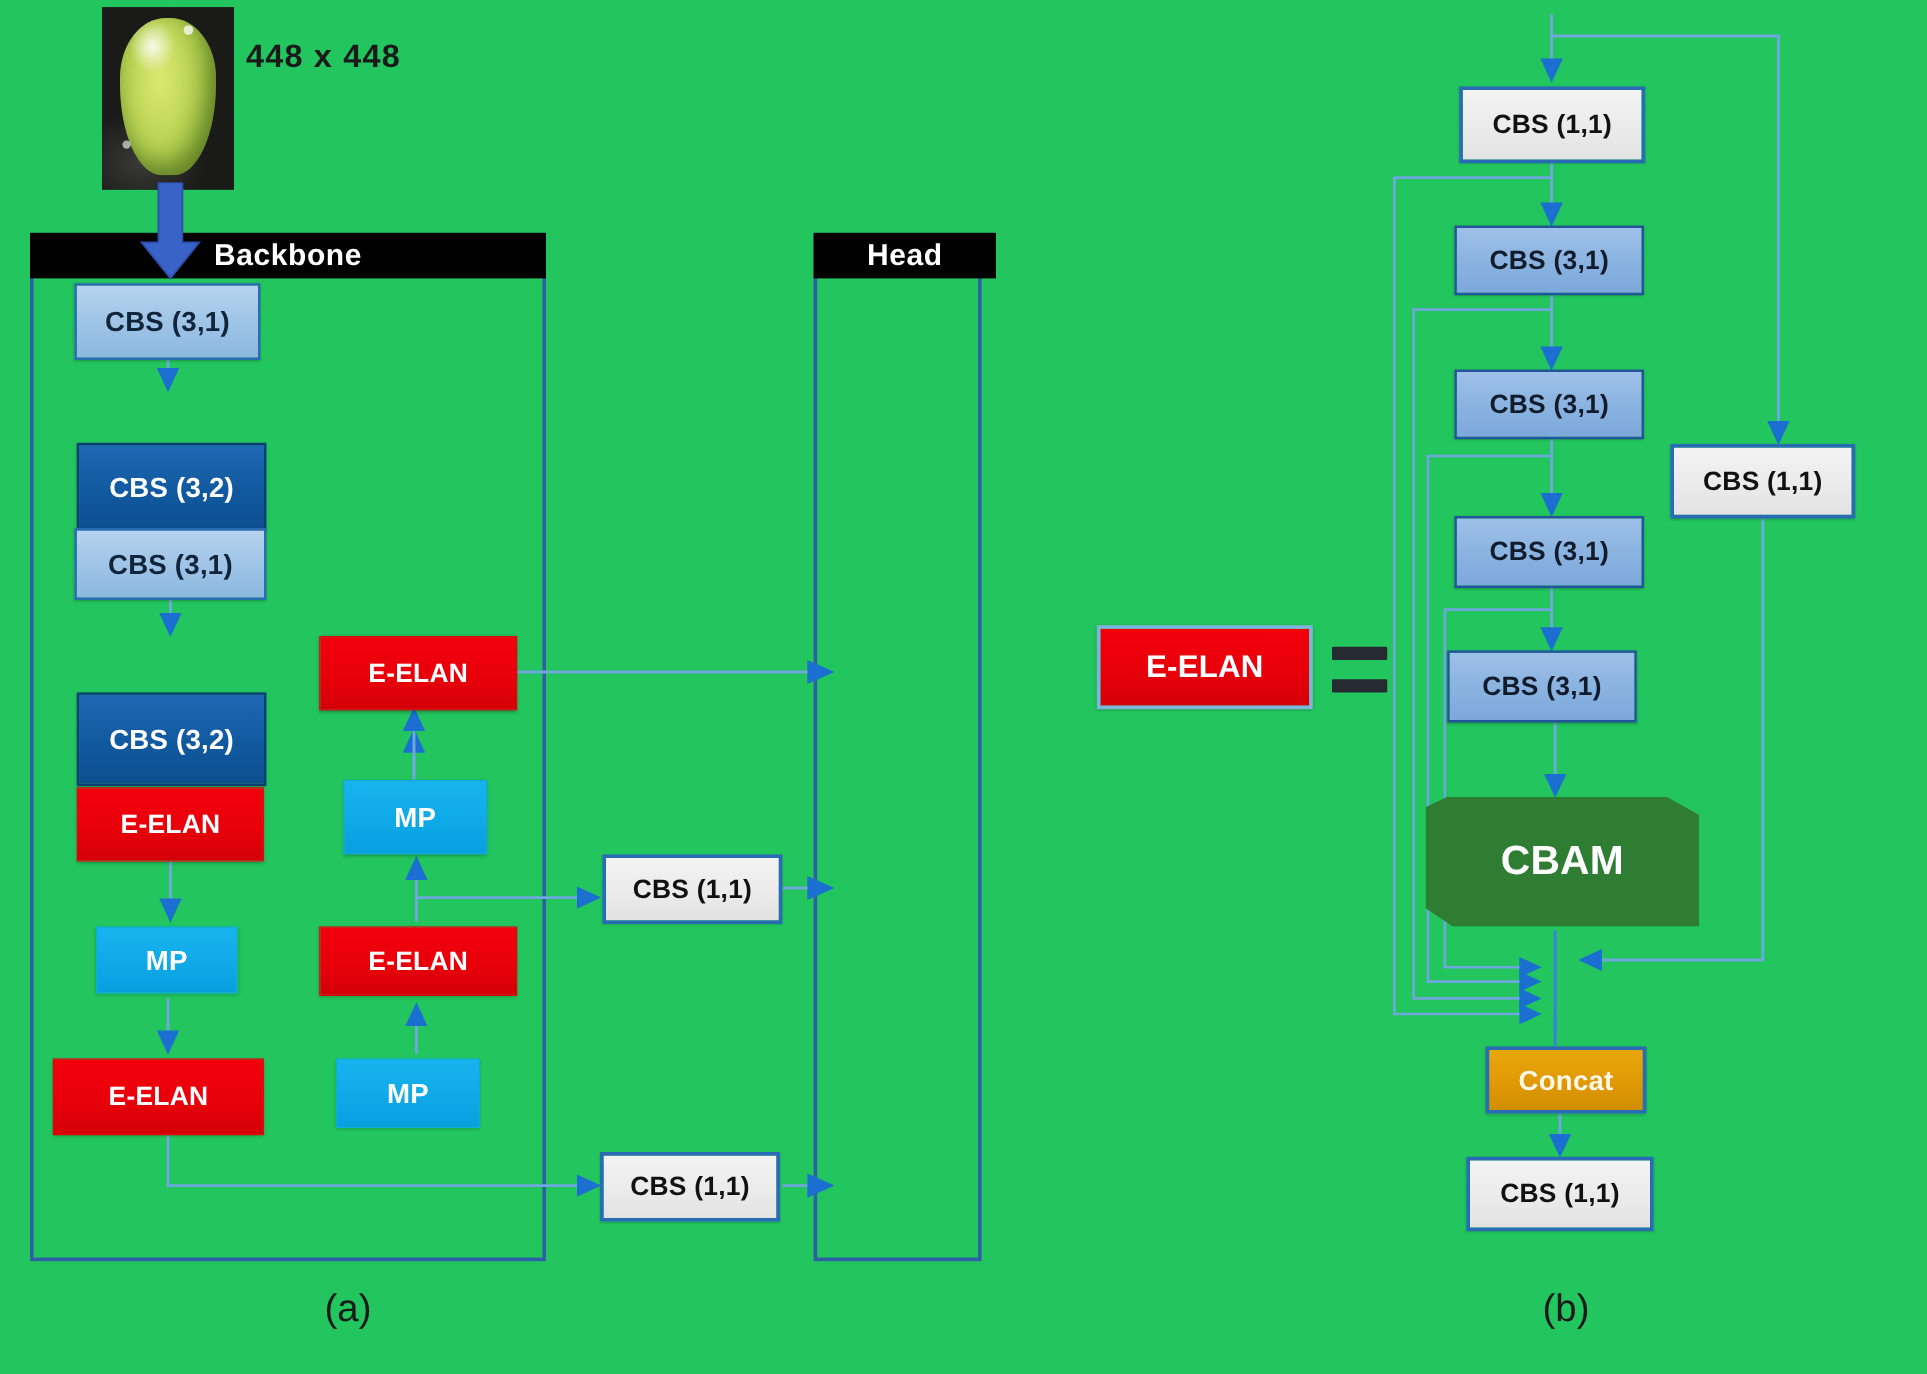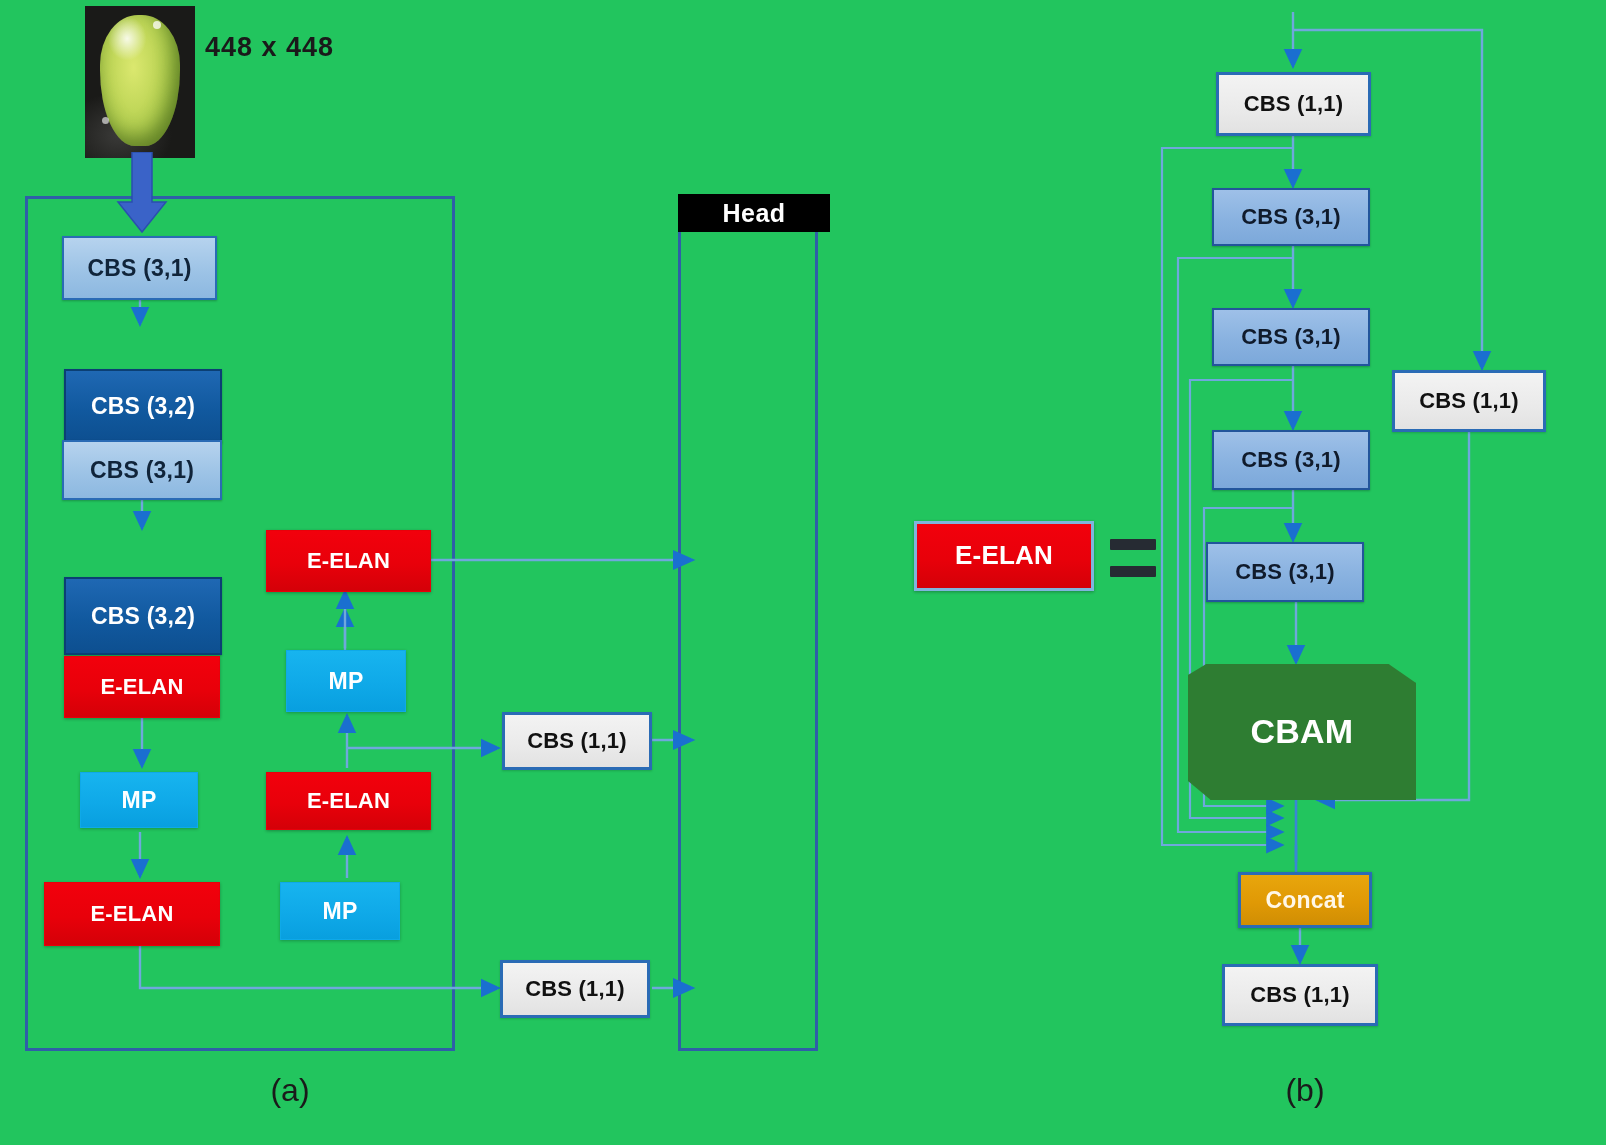--- a/index.html
+++ b/index.html
@@ -281,20 +281,21 @@
     <div class="spot1"></div>
     <div class="spot2"></div>
   </div>
   <div class="size-label" style="left:205px; top:32px;">448 x 448</div>
 
   <svg class="big-arrow" style="left:112px; top:152px;" width="60" height="82" viewBox="0 0 60 82">
     <path d="M20,0 L40,0 L40,50 L54,50 L30,80 L6,50 L20,50 Z" fill="#3a63c8" stroke="#2a4fae" stroke-width="1.5"></path>
   </svg>
 
   <div class="panel-frame" style="left:25px; top:196px; width:430px; height:855px;"></div>
+  <div class="panel-header" style="left:25px; top:194px; width:430px; height:38px;">Backbone</div>
 
   <div class="panel-frame" style="left:678px; top:196px; width:140px; height:855px;"></div>
   <div class="panel-header" style="left:678px; top:194px; width:152px; height:38px;">Head</div>
 
   <div class="node cbs-light" style="left:62px; top:236px; width:155px; height:64px;">CBS (3,1)</div>
 
   <div class="node cbs-dark" style="left:64px; top:334px; width:158px; height:74px;">CBS (3,2)</div>
 
   <div class="node cbs-light" style="left:62px; top:440px; width:160px; height:60px;">CBS (3,1)</div>
 
@@ -328,21 +329,21 @@
   <div class="node cbs-gray" style="left:1216px; top:72px; width:155px; height:64px;">CBS (1,1)</div>
 
   <div class="node cbs-med" style="left:1212px; top:188px; width:158px; height:58px;">CBS (3,1)</div>
 
   <div class="node cbs-med" style="left:1212px; top:308px; width:158px; height:58px;">CBS (3,1)</div>
 
   <div class="node cbs-med" style="left:1212px; top:430px; width:158px; height:60px;">CBS (3,1)</div>
 
   <div class="node cbs-med" style="left:1206px; top:542px; width:158px; height:60px;">CBS (3,1)</div>
 
-  <div class="node cbam" style="left:1188px; top:664px; width:228px; height:136px;">CBAM</div>
+  <div class="node cbam" style="left:1188px; top:664px; width:228px; height:108px;">CBAM</div>
 
   <div class="node concat" style="left:1238px; top:872px; width:134px; height:56px;">Concat</div>
 
   <div class="node cbs-gray" style="left:1222px; top:964px; width:156px; height:62px;">CBS (1,1)</div>
 
   <div class="node cbs-gray" style="left:1392px; top:370px; width:154px; height:62px;">CBS (1,1)</div>
 
   <div class="caption" style="left:250px; top:1072px; width:80px;">(a)</div>
   <div class="caption" style="left:1265px; top:1072px; width:80px;">(b)</div>
 

